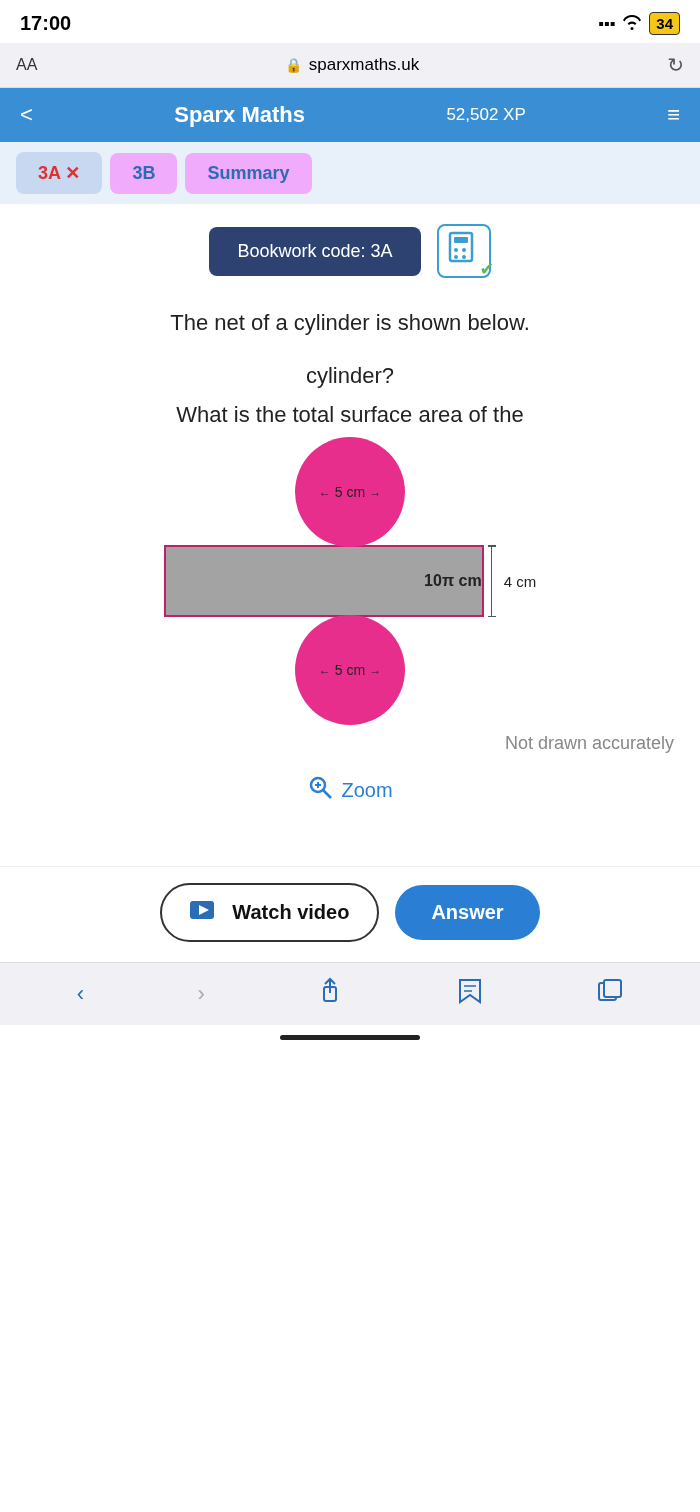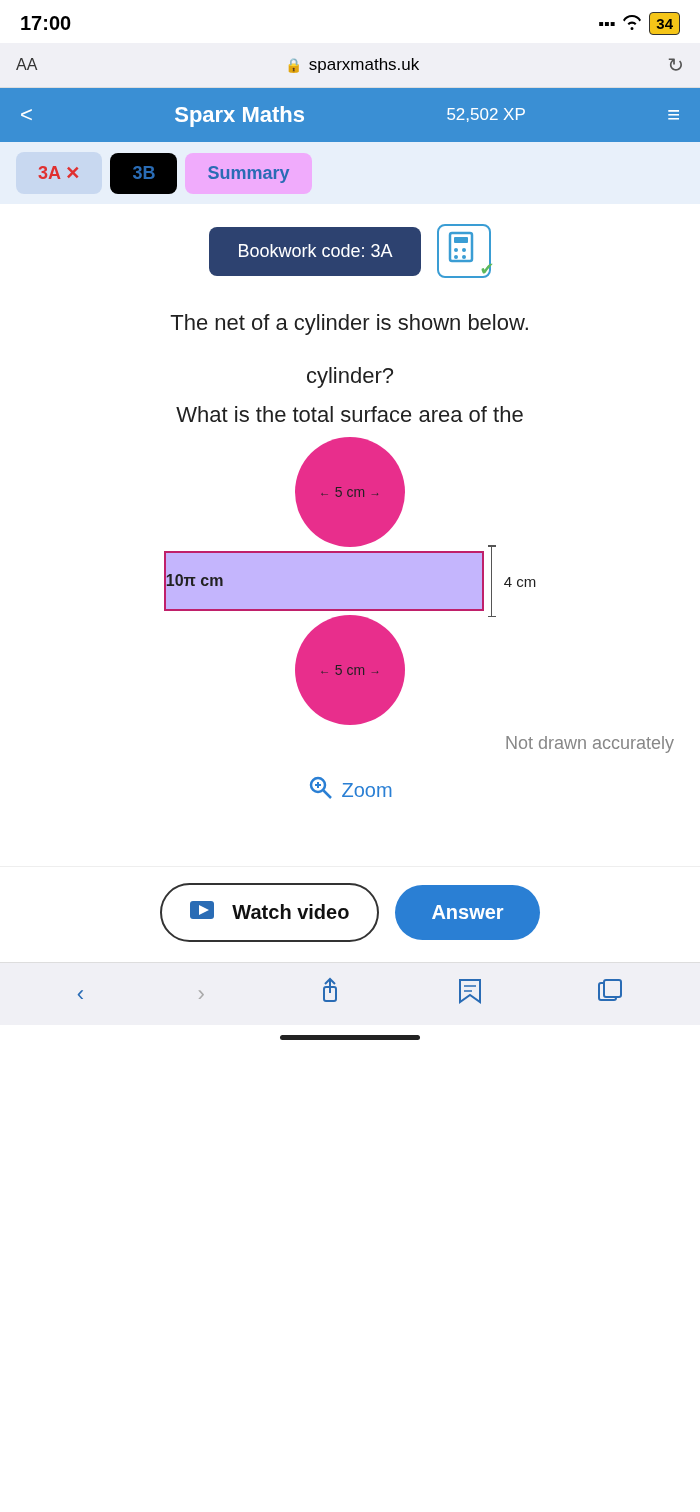--- a/index.html
+++ b/index.html
@@ -44,21 +44,21 @@
     .tabs-row {
       display: flex; align-items: center; background: #e8f0fa;
       padding: 10px 16px; gap: 8px;
     }
     .tab {
       padding: 10px 22px; border-radius: 8px; font-size: 18px; font-weight: 600;
       cursor: pointer;
     }
     .tab-3a { background: #c8d8f0; color: #e03030; }
     .tab-3a-x { color: #e03030; font-weight: 700; }
-    .tab-3b { background: #000000; color: #2a6cb5; }
+    .tab-3b { background: #f0abfc; color: #2a6cb5; }
     .tab-summary { background: #f0abfc; color: #2a6cb5; }
 
     
     .content { padding: 20px 16px; background: #fff; }
 
     
     .bookwork-row {
       display: flex; align-items: center; gap: 16px; margin-bottom: 28px;
       justify-content: center;
     }
@@ -105,22 +105,22 @@
       margin-bottom: -2px; z-index: 2;
     }
     .circle-label {
       font-size: 14px; color: #222; font-weight: 500;
       display: flex; align-items: center; gap: 4px;
     }
     .rectangle-row {
       display: flex; align-items: center; gap: 0;
     }
     .rectangle {
-      background: #c4b5fd; width: 320px; height: 60px;
-      display: flex; align-items: center; justify-content: flex-start;
+      background: #a3a3a3; width: 320px; height: 72px;
+      display: flex; align-items: center; justify-content: flex-end;
       border: 2px solid #c0206a;
     }
     .rect-label { font-size: 16px; color: #222; font-weight: 600; }
     .rect-height-label {
       display: flex; flex-direction: column; align-items: flex-start;
       margin-left: 8px; font-size: 15px; color: #222;
     }
     .circle-bottom {
       width: 110px; height: 110px; border-radius: 50%;
       background: #e82e8c; position: relative;

